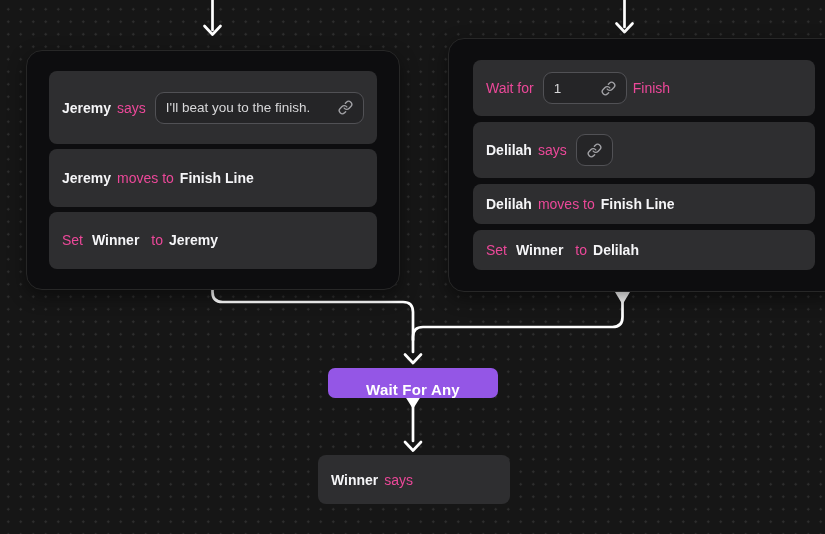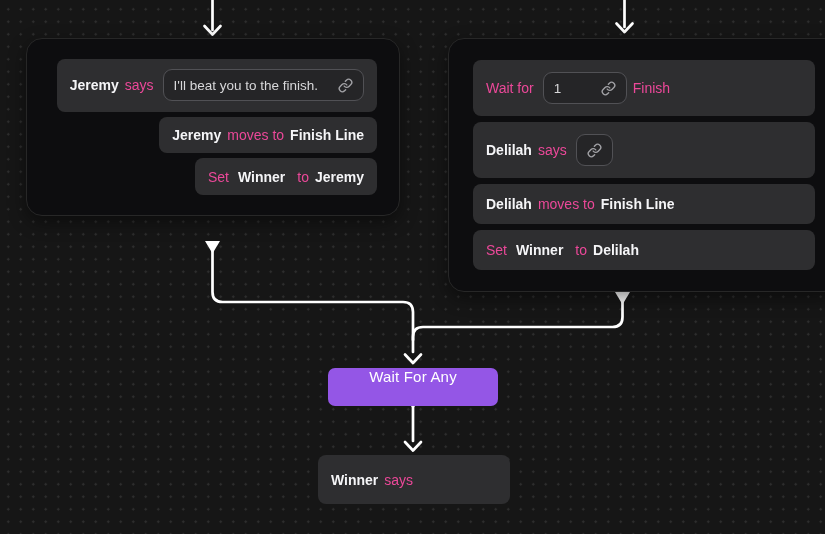--- a/index.html
+++ b/index.html
@@ -22,21 +22,21 @@
 
   .block {
     position: absolute;
     background: #0d0d0f;
     border: 1px solid #272727;
     border-radius: 16px;
     display: flex;
     flex-direction: column;
     box-shadow: 0 6px 18px rgba(0,0,0,0.45);
   }
-  .block.left  { left: 26px;  top: 38px; width: 374px; height: 178px; padding: 20px 22px; gap: 5px; align-items: flex-end; }
+  .block.left  { left: 26px;  top: 50px; width: 374px; height: 240px; padding: 20px 22px; gap: 5px; }
   .block.right { left: 448px; top: 38px; width: 392px; height: 254px; padding: 21px 24px 21px 24px; gap: 6px; }
 
   .action-row {
     background: #2e2e30;
     border-radius: 8px;
     display: flex;
     align-items: center;
     padding: 0 13px;
     gap: 6px;
     color: #9d9da0;
@@ -63,24 +63,24 @@
     font-size: 13.5px;
     margin-left: 3px;
     white-space: nowrap;
   }
   .chip.grow { flex: 1 1 auto; }
   .chip.num { width: 84px; }
   .link-ico { color: #a2a2a6; flex: 0 0 auto; display: inline-flex; }
 
   .purple-node {
     position: absolute;
-    left: 328px; top: 368px; width: 170px; height: 38px;
+    left: 328px; top: 368px; width: 170px; height: 30px;
     border-radius: 7px;
-    display: flex; align-items: flex-start; justify-content: center;
-    color: #ffffff; font-weight: 400; font-size: 15px;
+    display: flex; align-items: flex-end; justify-content: center;
+    color: #ffffff; font-weight: 700; font-size: 15px;
     letter-spacing: 0.2px;
   }
 
   .single-node {
     position: absolute;
     left: 318px; top: 455px; width: 192px; height: 49px;
     background: #2e2e30;
     border-radius: 8px;
     display: flex; align-items: center;
     padding: 0 13px; gap: 6px;

